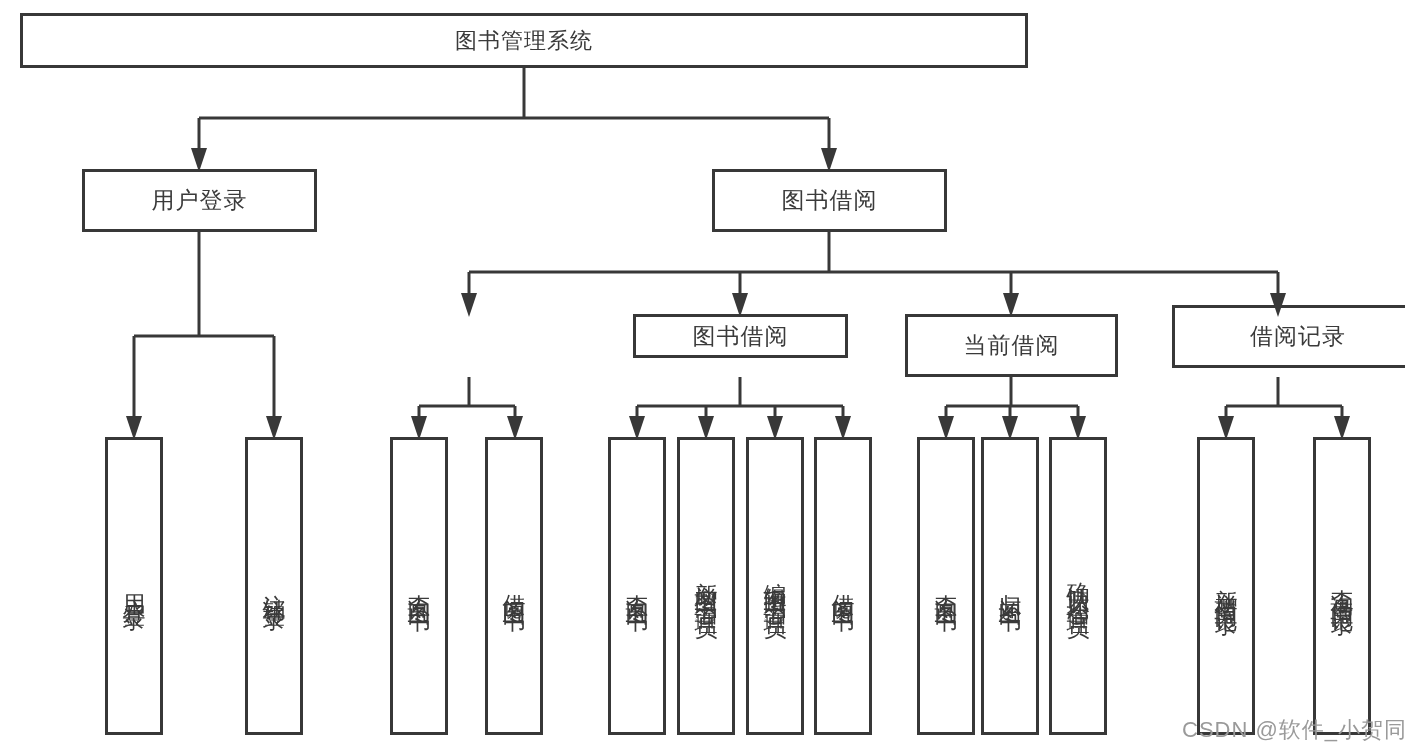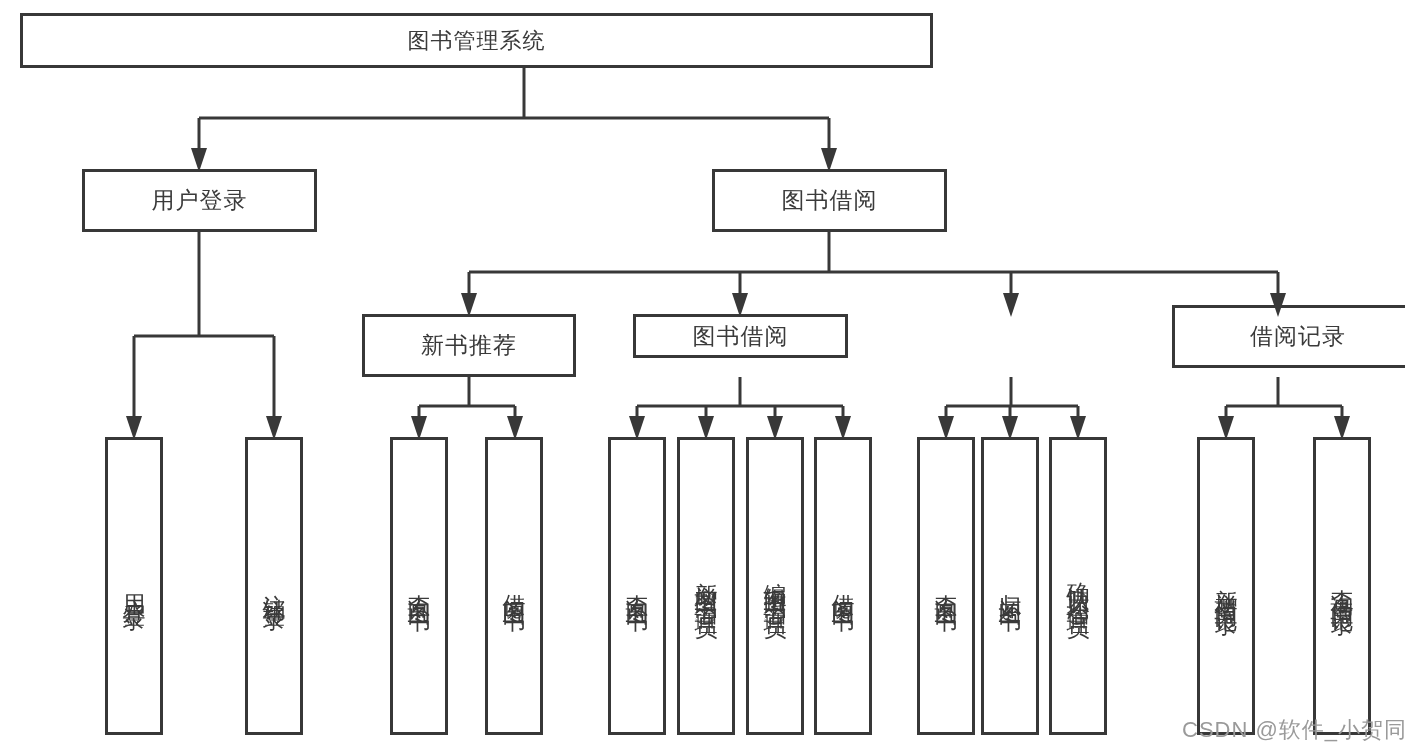--- a/index.html
+++ b/index.html
@@ -112,27 +112,27 @@
       <line x1="1078" y1="406" x2="1078" y2="421"></line>
       <polygon points="1078,440 1070,416 1086,416"></polygon>
       <line x1="1278" y1="377" x2="1278" y2="406"></line>
       <line x1="1226" y1="406" x2="1342" y2="406"></line>
       <line x1="1226" y1="406" x2="1226" y2="421"></line>
       <polygon points="1226,440 1218,416 1234,416"></polygon>
       <line x1="1342" y1="406" x2="1342" y2="421"></line>
       <polygon points="1342,440 1334,416 1350,416"></polygon>
     </svg>
 
-  <div class="node h-node root-node" style="left:20px;top:13px;width:913px;height:55px">图书管理系统</div>
+  <div class="node h-node root-node" style="left:20px;top:13px;width:1008px;height:55px">图书管理系统</div>
 
   <div class="node h-node" style="left:82px;top:169px;width:235px;height:63px">用户登录</div>
   <div class="node h-node" style="left:712px;top:169px;width:235px;height:63px">图书借阅</div>
 
-  <div class="node h-node" style="left:362px;top:314px;width:214px;height:63px">新书推荐</div>
   <div class="node h-node" style="left:633px;top:314px;width:215px;height:44px">图书借阅</div>
+  <div class="node h-node" style="left:905px;top:314px;width:213px;height:63px">当前借阅</div>
   <div class="node h-node" style="left:1172px;top:305px;width:252px;height:63px">借阅记录</div>
 
   <div class="node leaf" style="left:105px">用户登录</div>
   <div class="node leaf" style="left:245px">注销登录</div>
 
   <div class="node leaf" style="left:390px">查询图书</div>
   <div class="node leaf" style="left:485px">借阅图书</div>
 
   <div class="node leaf" style="left:608px">查询图书</div>
   <div class="node leaf" style="left:677px">新增图书（管理员）</div>

